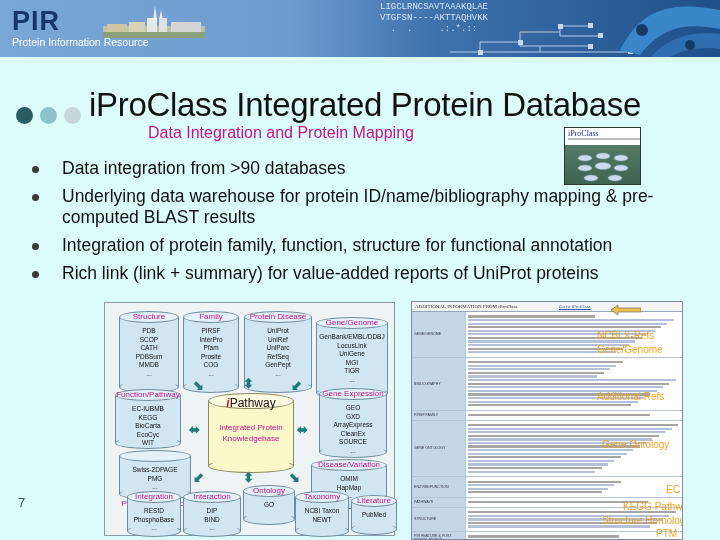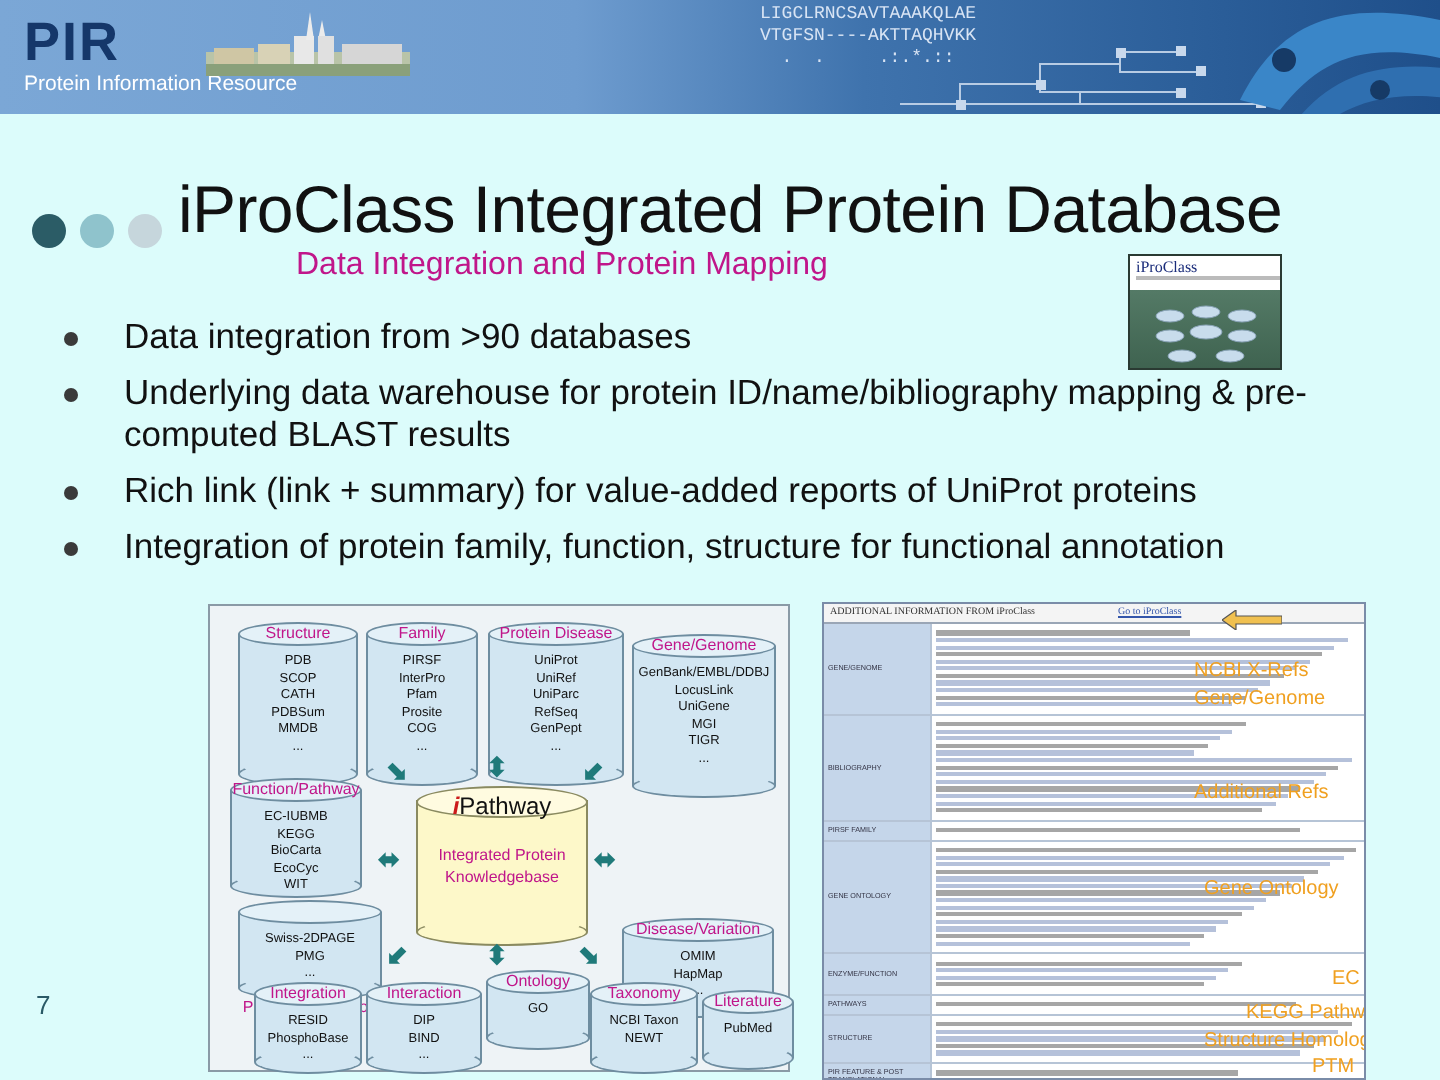--- a/index.html
+++ b/index.html
@@ -127,22 +127,22 @@
         <ellipse cx="46" cy="18" rx="7" ry="3"></ellipse>
       <ellipse cx="16" cy="28" rx="7" ry="3"></ellipse>
         <ellipse cx="40" cy="28" rx="7" ry="3"></ellipse>
     </g>
   </svg>
 </div>
 
 <ul class="bullets">
   <li>Data integration from &gt;90 databases</li>
   <li>Underlying data warehouse for protein ID/name/bibliography mapping &amp; pre-computed BLAST results</li>
+  <li>Integration of protein family, function, structure for functional annotation</li>
   <li>Rich link (link + summary) for value-added reports of UniProt proteins</li>
-  <li>Integration of protein family, function, structure for functional annotation</li>
 </ul>
 
 <div class="diagram" id="diagram">
 
   <div class="cyl" style="left: 14px; top: 8px; width: 60px; height: 82px;">
       <div class="body" style="top:6px;height:70px;"></div>
       <div class="bottom" style="top:70px;"></div>
       <div class="top" style="top:0;"></div>
       <div class="label" style="top:1px;">Structure</div>
       <div class="items" style="top: 16px; white-space: pre;">PDB
@@ -191,20 +191,32 @@
     <div class="cyl" style="left: 10px; top: 86px; width: 66px; height: 60px;">
       <div class="body" style="top:6px;height:48px;"></div>
       <div class="bottom" style="top:48px;"></div>
       <div class="top" style="top:0;"></div>
       <div class="label" style="top:1px;">Function/Pathway</div>
       <div class="items" style="top: 16px; white-space: pre;">EC-IUBMB
 KEGG
 BioCarta
 EcoCyc
 WIT
+...</div>
+    </div>
+    <div class="cyl" style="left: 214px; top: 85px; width: 68px; height: 70px;">
+      <div class="body" style="top:6px;height:58px;"></div>
+      <div class="bottom" style="top:58px;"></div>
+      <div class="top" style="top:0;"></div>
+      <div class="label" style="top:1px;">Gene Expression</div>
+      <div class="items" style="top: 16px; white-space: pre;">GEO
+GXD
+ArrayExpress
+CleanEx
+SOURCE
 ...</div>
     </div>
     <div class="cyl" style="left: 14px; top: 147px; width: 72px; height: 50px;">
       <div class="body" style="top:6px;height:38px;"></div>
       <div class="bottom" style="top:38px;"></div>
       <div class="top" style="top:0;"></div>
       <div class="label" style="top:1px;margin-top:48px;">Protein Expression</div>
       <div class="items" style="top: 16px; white-space: pre;">Swiss-2DPAGE
 PMG
 ...</div>

